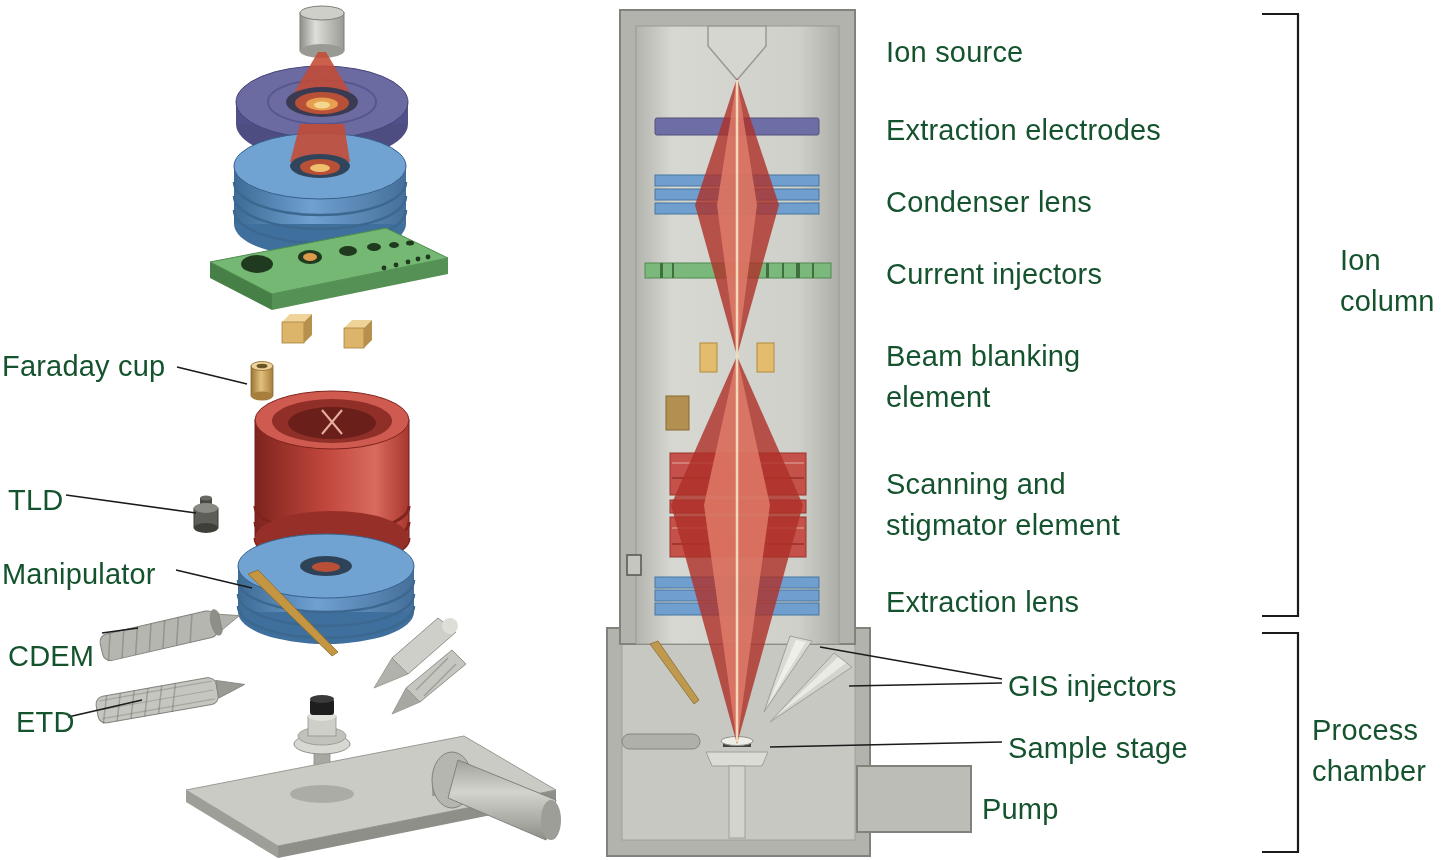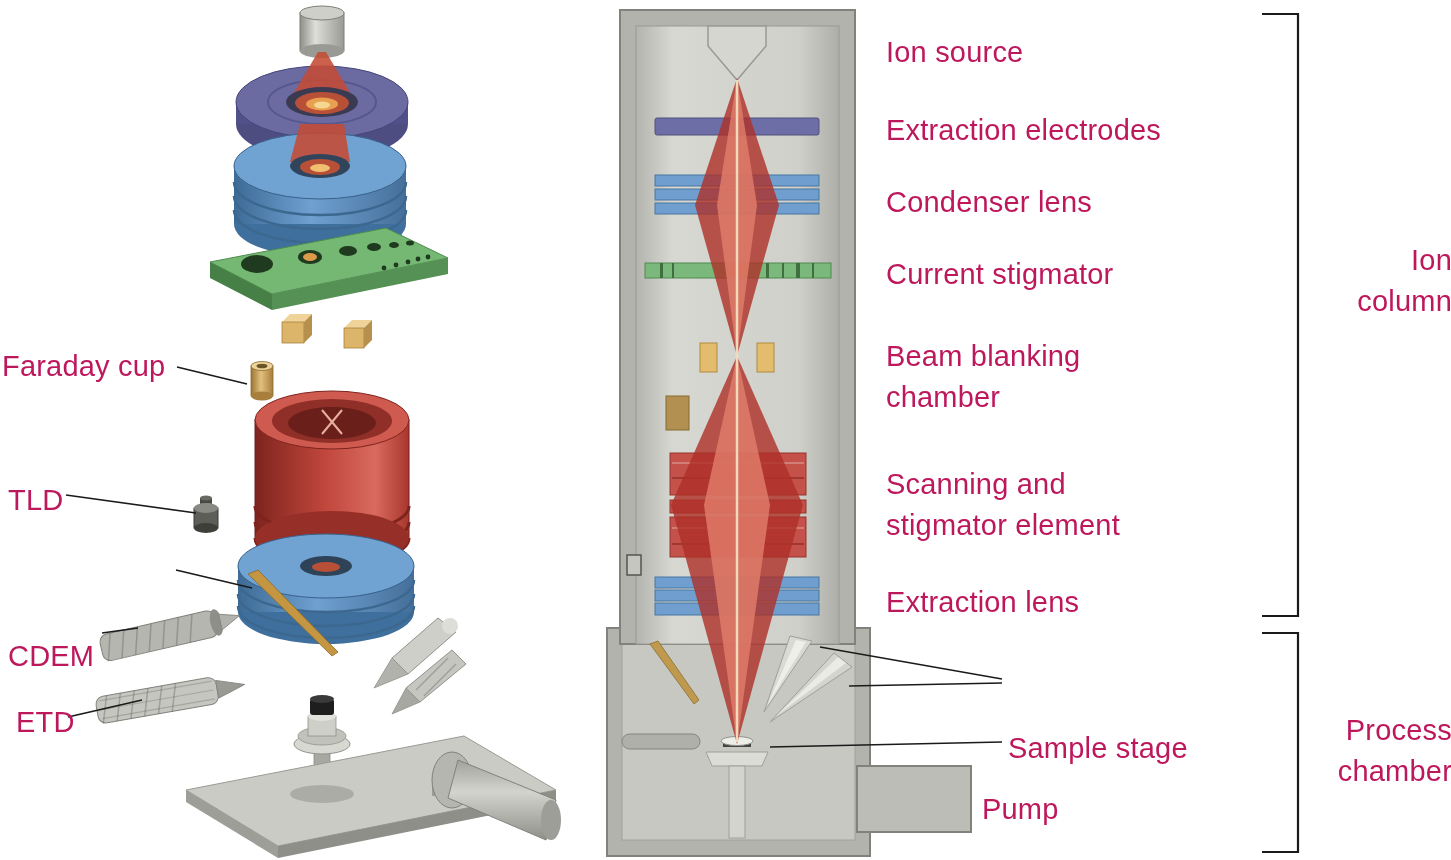--- a/index.html
+++ b/index.html
@@ -1,22 +1,22 @@
 <!DOCTYPE html>
 <html><head>
 <meta charset="utf-8">
 <style>
   * { margin:0; padding:0; box-sizing:border-box; }
   html,body { background:#ffffff; }
   body { width:1451px; height:860px; font-family:"Liberation Sans", sans-serif; }
   .canvas { position:relative; width:1451px; height:860px; background:#fff; overflow:hidden; }
   svg.scene { position:absolute; left:0; top:0; }
-  .label { position:absolute; font-size:29px; line-height:1.40; color:#be185d; letter-spacing:0.2px; white-space:nowrap; }
+  .label { position:absolute; font-size:29px; line-height:1.40; color:#14532d; letter-spacing:0.2px; white-space:nowrap; }
   .label.wrap { white-space:normal; }
-  .label.c { text-align:right; }
+  .label.c { text-align:left; }
 </style>
 </head>
 <body>
 
 <div class="canvas">
 
 <svg class="scene" width="1451" height="860" viewBox="0 0 1451 860">
   <defs>
     <linearGradient id="gMetalV" x1="0" y1="0" x2="1" y2="0">
       <stop offset="0" stop-color="#8f8f89"></stop>
@@ -289,30 +289,32 @@
     <line x1="1002" y1="679" x2="820" y2="647"></line>
     <line x1="1002" y1="683" x2="849" y2="686"></line>
     <line x1="1002" y1="742" x2="770" y2="747"></line>
     <path d="M 1262 14 L 1298 14 L 1298 616 L 1262 616" stroke-width="2.2"></path>
     <path d="M 1262 633 L 1298 633 L 1298 852 L 1262 852" stroke-width="2.2"></path>
   </g>
 </svg>
 
 <div class="label" style="left:2px; top:346px">Faraday cup</div>
 <div class="label" style="left:8px; top:480px">TLD</div>
+<div class="label" style="left:2px; top:554px">Manipulator</div>
 <div class="label" style="left:8px; top:636px">CDEM</div>
 <div class="label" style="left:16px; top:702px">ETD</div>
 
 <div class="label" style="left:886px; top:32px">Ion source</div>
 <div class="label" style="left:886px; top:110px">Extraction electrodes</div>
 <div class="label" style="left:886px; top:182px">Condenser lens</div>
-<div class="label" style="left:886px; top:254px">Current stigmator</div>
-<div class="label wrap" style="left:886px; top:336px; width:248px">Beam blanking chamber</div>
+<div class="label" style="left:886px; top:254px">Current injectors</div>
+<div class="label wrap" style="left:886px; top:336px; width:248px">Beam blanking element</div>
 <div class="label wrap" style="left:886px; top:464px; width:258px">Scanning and stigmator element</div>
 <div class="label" style="left:886px; top:582px">Extraction lens</div>
 
+<div class="label" style="left:1008px; top:666px">GIS injectors</div>
 <div class="label" style="left:1008px; top:728px">Sample stage</div>
 <div class="label" style="left:982px; top:789px">Pump</div>
 
 <div class="label wrap c" style="left:1340px; top:240px; width:112px">Ion column</div>
 <div class="label wrap c" style="left:1312px; top:710px; width:140px">Process chamber</div>
 
 </div>
 
 </body></html>

